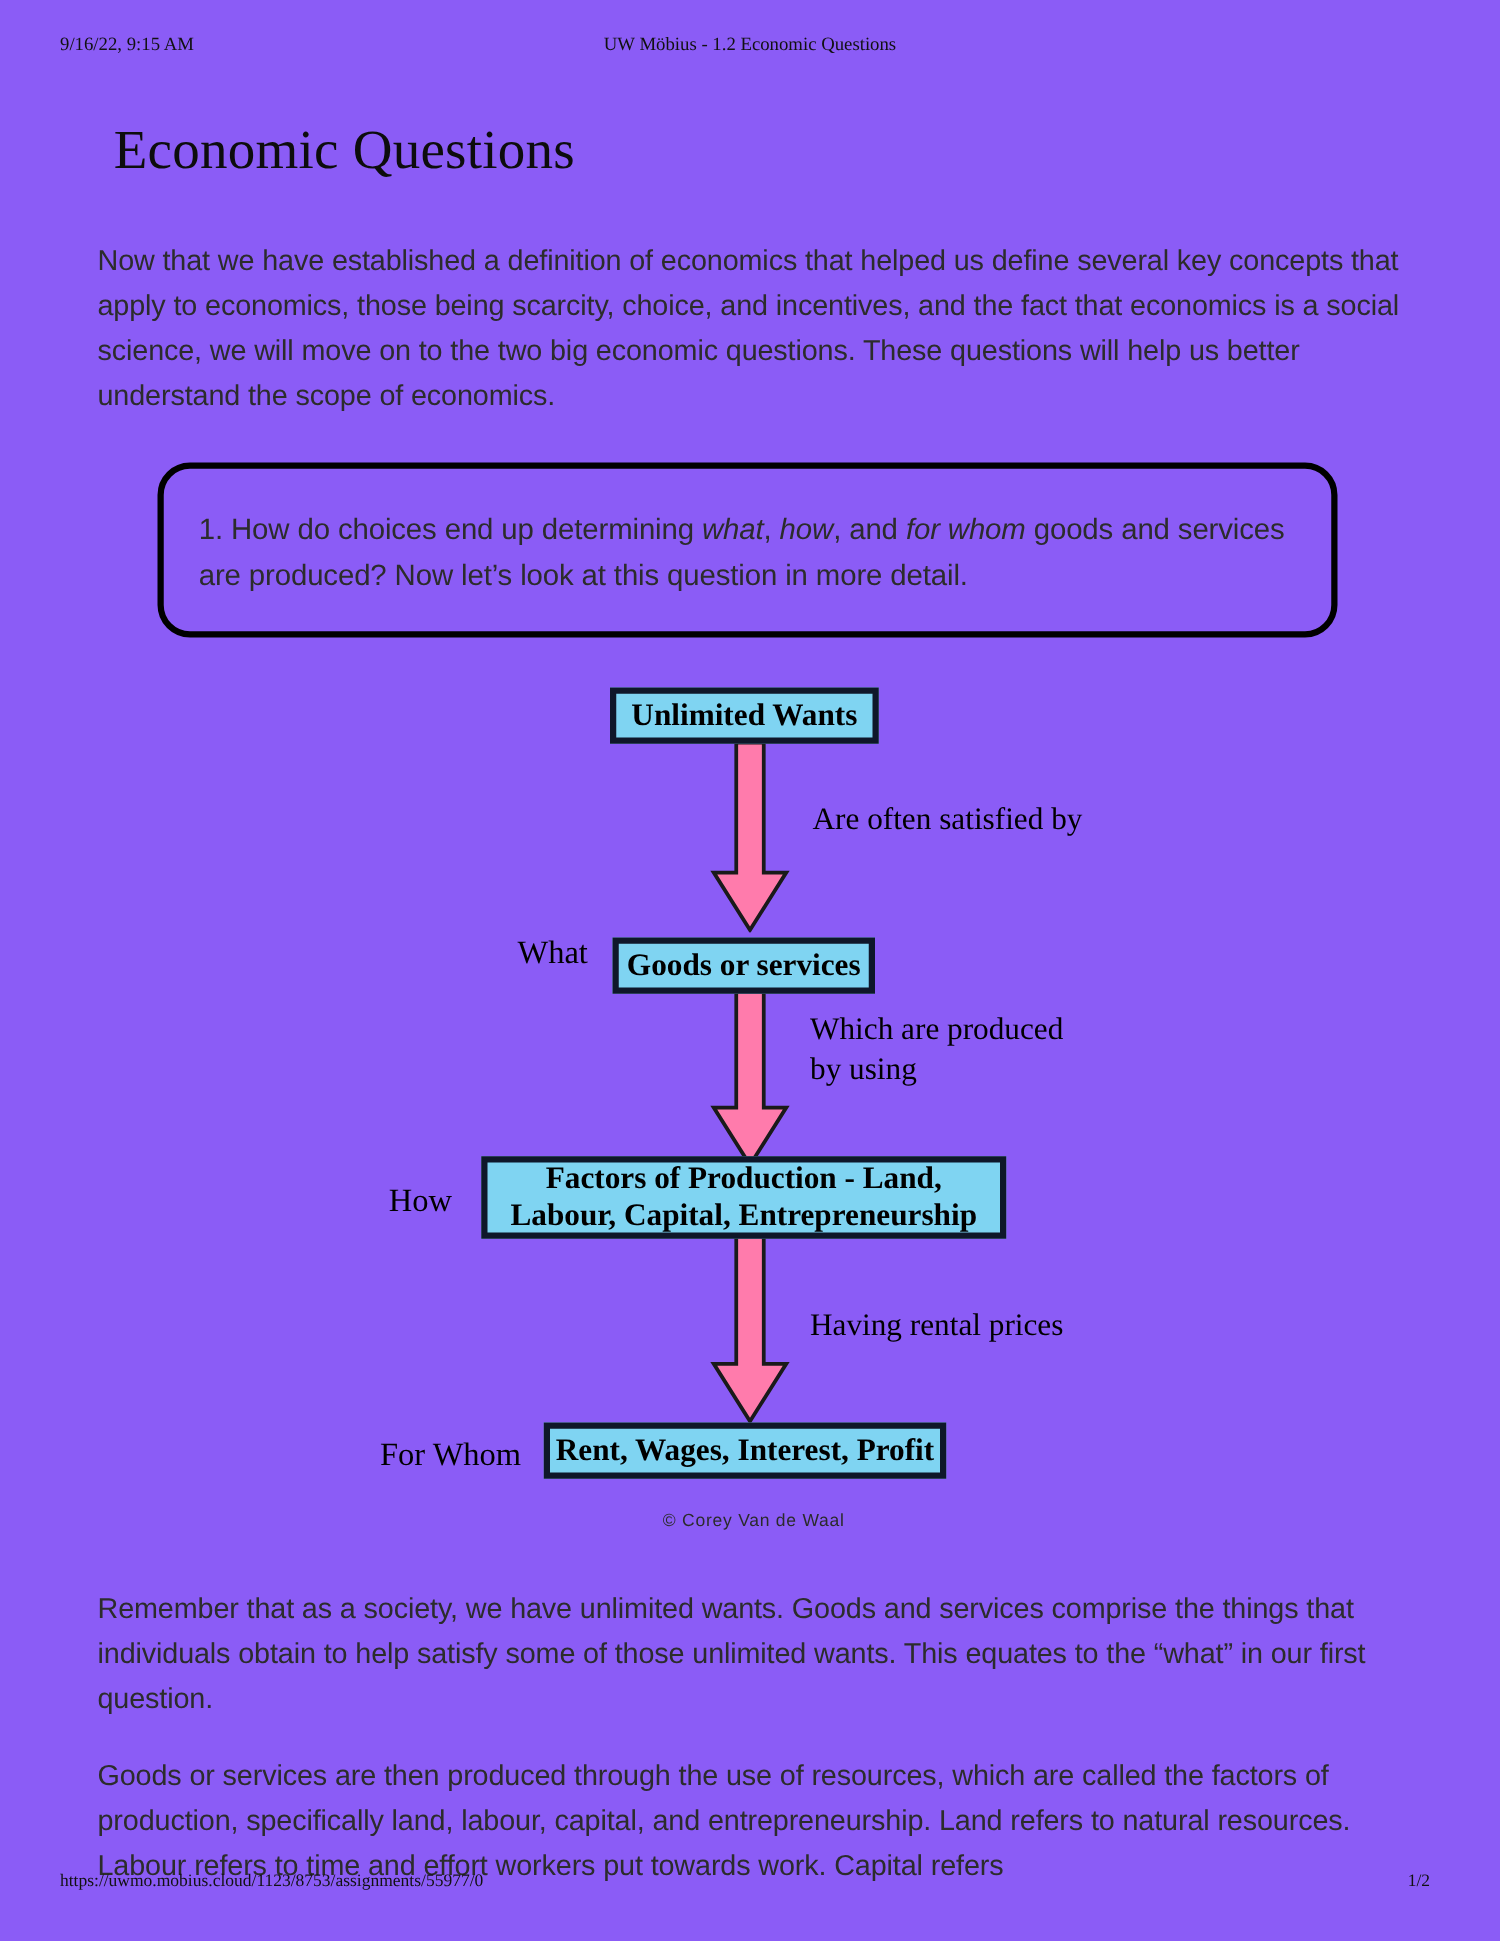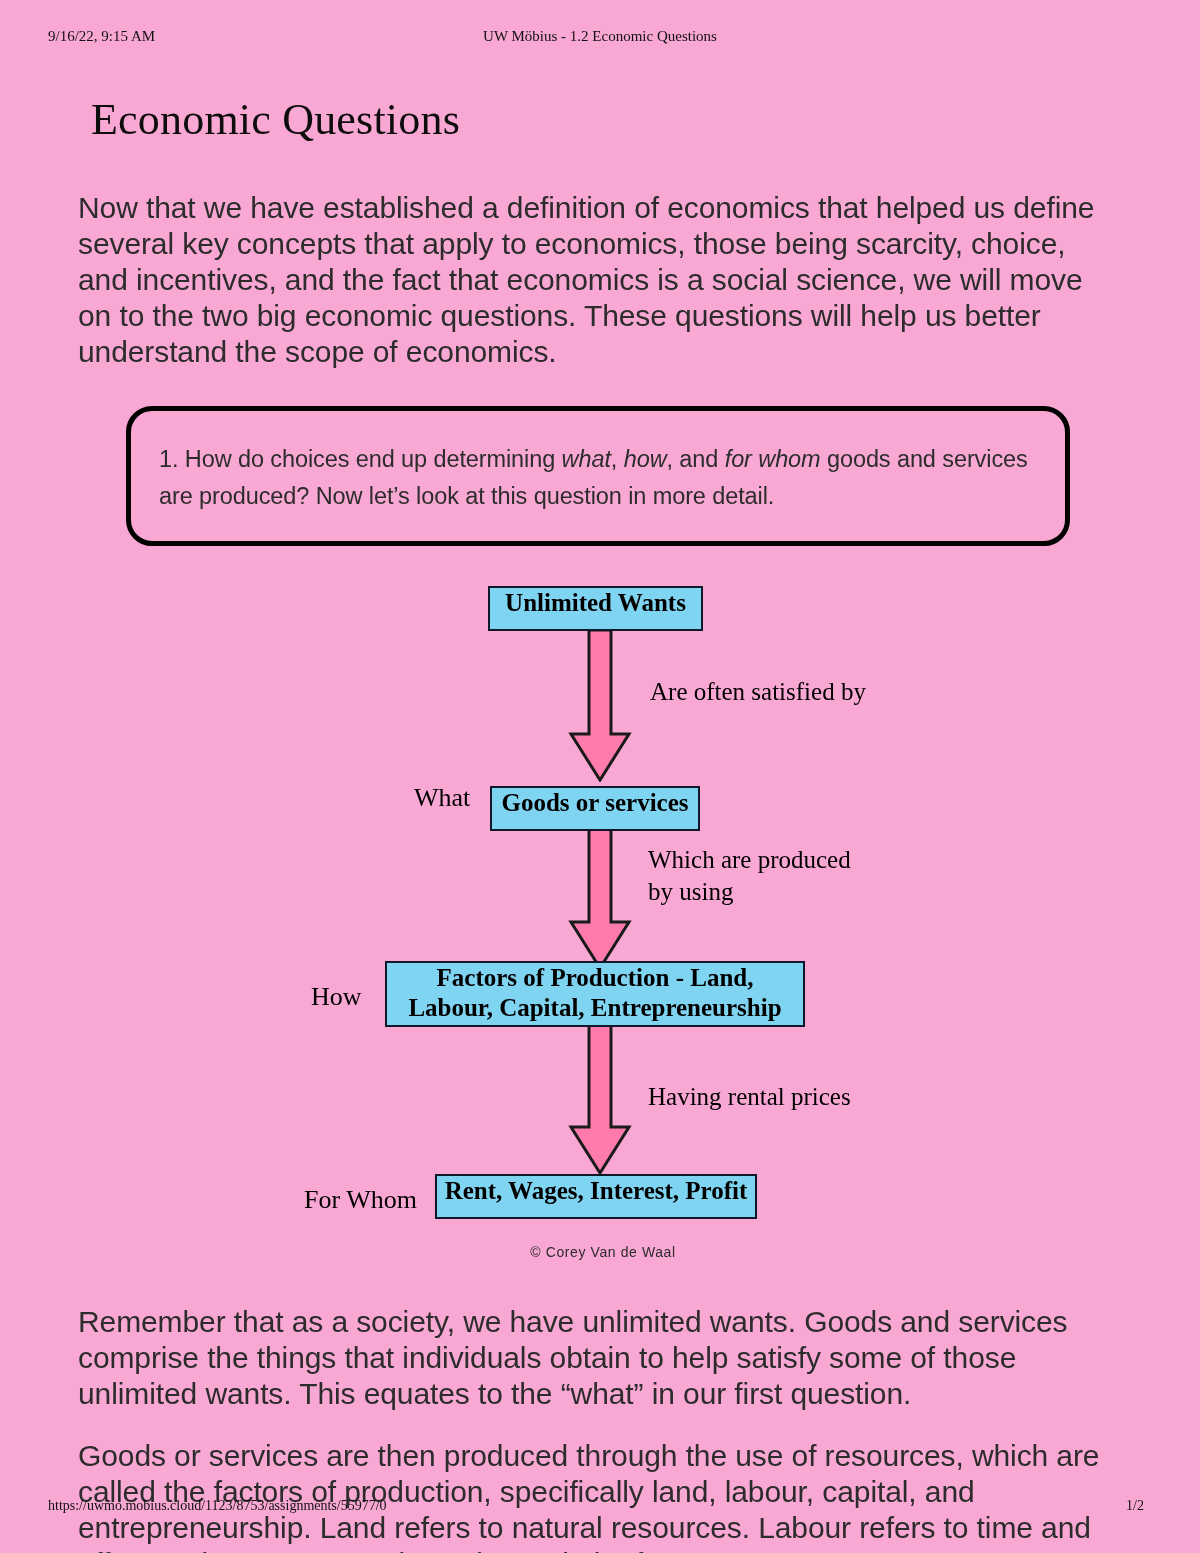--- a/index.html
+++ b/index.html
@@ -5,21 +5,21 @@
 <style>
   html, body {
     margin: 0;
     padding: 0;
     background: #ffffff;
   }
   .page {
     position: relative;
     width: 1200px;
     height: 1553px;
-    background: #f9a8d4;
+    background: #8b5cf6;
     overflow: hidden;
     font-family: "Liberation Sans", sans-serif;
     color: #1b1b1b;
   }
 
   
   .print-header {
     position: absolute;
     top: 28px;
     left: 0;
@@ -78,21 +78,21 @@
     font-family: "Liberation Serif", serif;
     font-size: 44px;
     font-weight: 400;
     line-height: 1.1;
     margin: 0 0 46px 13px;
     letter-spacing: 0.2px;
     color: #0d0d0d;
   }
   .body-par {
     font-family: "Liberation Sans", sans-serif;
-    font-size: 30px;
+    font-size: 23px;
     line-height: 36px;
     color: #2c2c2c;
     margin: 0 0 26px 0;
     width: 1045px;
     letter-spacing: -0.1px;
   }
 
   
   .callout-wrap {
     margin: 36px 0 0 48px;
@@ -122,27 +122,27 @@
     position: relative;
     width: 1050px;
     height: 700px;
     margin-top: 30px;
     font-family: "Liberation Serif", serif;
   }
   .node {
     position: absolute;
     box-sizing: border-box;
     background: #7FD4F2;
-    border: 2px solid #0f172a;
+    border: 5px solid #0f172a;
     color: #000000;
     font-family: "Liberation Serif", serif;
     font-size: 25px;
     font-weight: 700;
     display: flex;
-    align-items: flex-start;
+    align-items: center;
     justify-content: center;
     text-align: center;
     line-height: 30px;
     z-index: 3;
   }
   .side-label {
     position: absolute;
     font-family: "Liberation Serif", serif;
     font-size: 26px;
     font-weight: 400;

